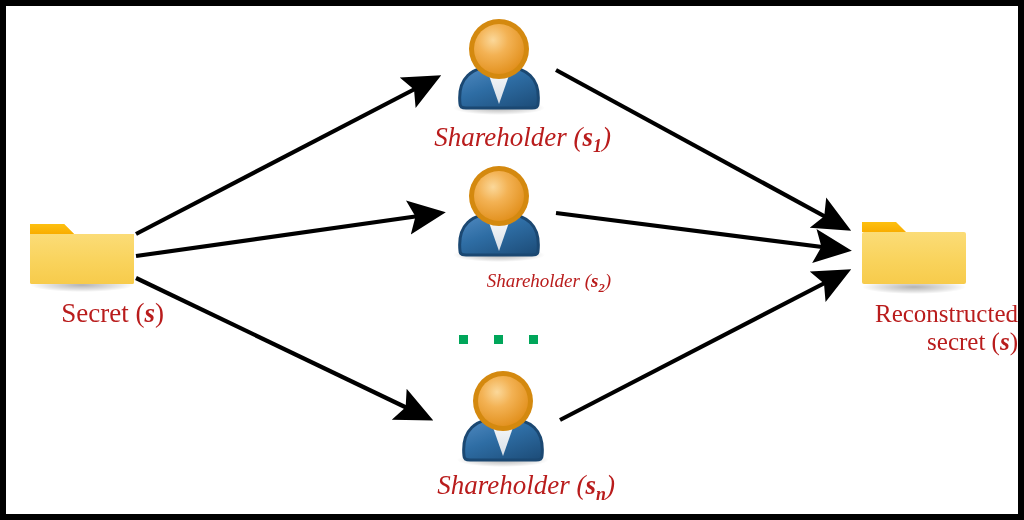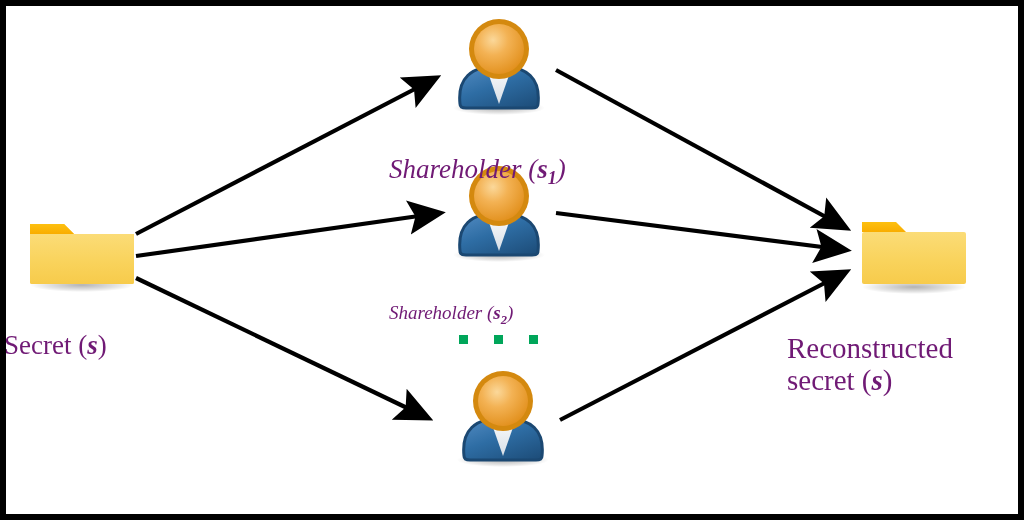--- a/index.html
+++ b/index.html
@@ -36,25 +36,24 @@
   }
   svg.layer {
     position: absolute;
     left: 0; top: 0;
     width: 1024px;
     height: 520px;
     overflow: visible;
   }
   .label {
     position: absolute;
-    color: #701a75;
-    text-align: left;
+    color: #b91c1c;
+    text-align: right;
     white-space: nowrap;
     line-height: 1.12;
-    margin-top: 32px;
   }
   .label.serif-up {
     font-family: "Liberation Serif", "DejaVu Serif", serif;
     font-style: normal;
   }
   .label.serif-it {
     font-family: "Liberation Serif", "DejaVu Serif", serif;
     font-style: italic;
   }
   .var {
@@ -194,22 +193,25 @@
     </div>
 
     <div class="label serif-it" style="left:389px; top:122px; width:222px; font-size:27px;">
       <span>Shareholder (</span><span class="var"><span>s</span><sub>1</sub></span><span>)</span>
     </div>
 
     <div class="label serif-it" style="left:389px; top:270px; width:222px; font-size:19px;">
       <span>Shareholder (</span><span class="var"><span>s</span><sub>2</sub></span><span>)</span>
     </div>
 
-
-    <div class="label serif-up" style="left:787px; top:300px; width:205px; font-size:29px;">
+    <div class="label serif-it" style="left:393px; top:470px; width:222px; font-size:27px;">
+      <span>Shareholder (</span><span class="var"><span>s</span><sub>n</sub></span><span>)</span>
+    </div>
+
+    <div class="label serif-up" style="left:813px; top:300px; width:205px; font-size:25px;">
       <div>Reconstructed</div>
       <div><span>secret (</span><span class="var">s</span><span>)</span></div>
     </div>
 
     <div class="ellipsis" style="left:459px; top:335px;">
       <i></i>
       <i></i>
       <i></i>
     </div>
 

